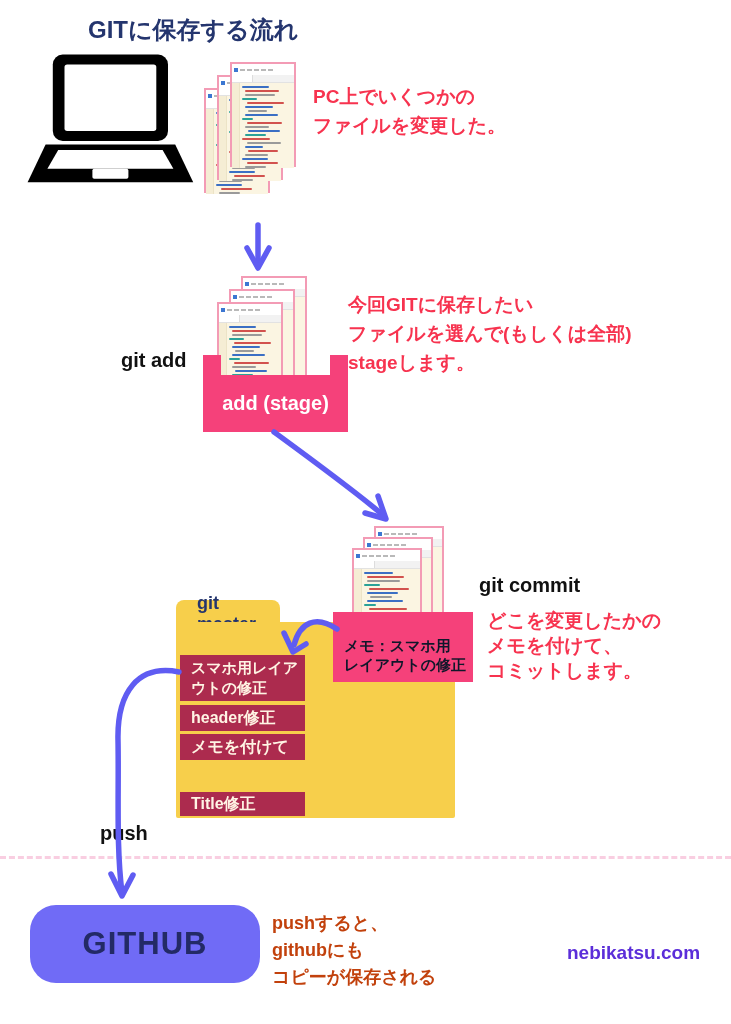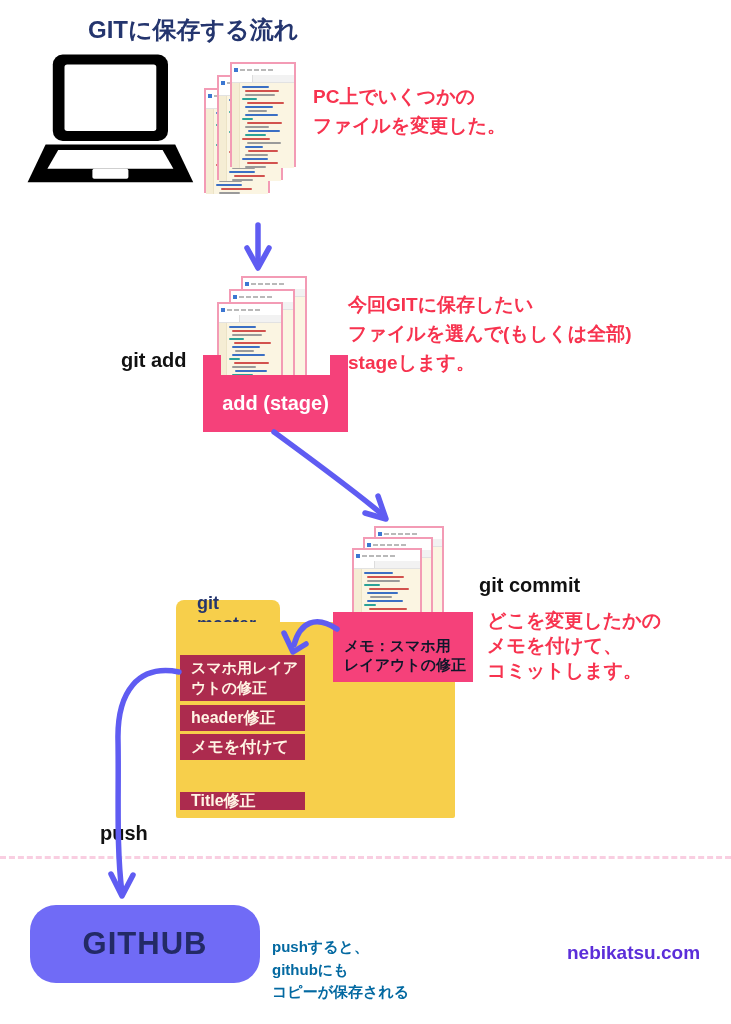--- a/index.html
+++ b/index.html
@@ -4,21 +4,21 @@
 <style>
   html,body{margin:0;padding:0;background:#fff;}
   .canvas{
     position:relative;width:731px;height:1024px;background:#ffffff;overflow:hidden;
     font-family:"Liberation Sans","DejaVu Sans",sans-serif;
   }
   .abs{position:absolute;}
   .note{white-space:pre-line;font-weight:bold;}
   .note.red{color:#F7334F;font-size:19px;line-height:1.52;}
   .note.navy{color:#24356E;font-size:18px;line-height:1.45;}
-  .note.black{color:#0369a1;font-size:15px;line-height:1.5;margin-top:26px;}
+  .note.black{color:#c2410c;font-size:18px;line-height:1.5;}
   .cmd-label{font-weight:bold;color:#111;font-size:20px;}
   .page-title{position:absolute;left:88px;top:14px;margin:0;font-size:24px;color:#24356E;font-weight:bold;}
 
   
   .filestack{position:absolute;}
   .filecard{
     position:absolute;width:66px;height:105px;background:#ffffff;
     border:2px solid #F39BB5;box-sizing:border-box;
   }
   .fc-menu{height:9px;display:flex;align-items:center;gap:2px;padding:1px 2px;background:#fff;}
@@ -66,21 +66,21 @@
   .commit-item{
     position:absolute;left:180px;width:125px;background:#AC2B4E;z-index:1;
     color:#FFF4E4;font-weight:bold;display:flex;align-items:center;box-sizing:border-box;
     padding-left:11px;font-size:16px;
   }
   .commit-item .txt{white-space:pre-line;line-height:1.35;}
   .ci-0{top:655px;height:46px;font-size:15px;}
   .ci-1{top:705px;height:26px;}
   .ci-2{top:734px;height:26px;}
   .ci-3{top:763px;height:26px;}
-  .ci-4{top:792px;height:18px;}
+  .ci-4{top:792px;height:24px;}
 
   
   .memo{
     position:absolute;left:333px;top:612px;width:140px;height:70px;background:#F5417A;z-index:3;
     box-sizing:border-box;padding:25px 0 0 11px;
   }
   .memo span{color:#0f172a;font-weight:bold;font-size:15px;line-height:1.25;white-space:pre-line;}
 
   
   .divider{position:absolute;left:0;top:856px;width:731px;border-top:3px dashed rgba(244,165,200,0.55);z-index:0;}

